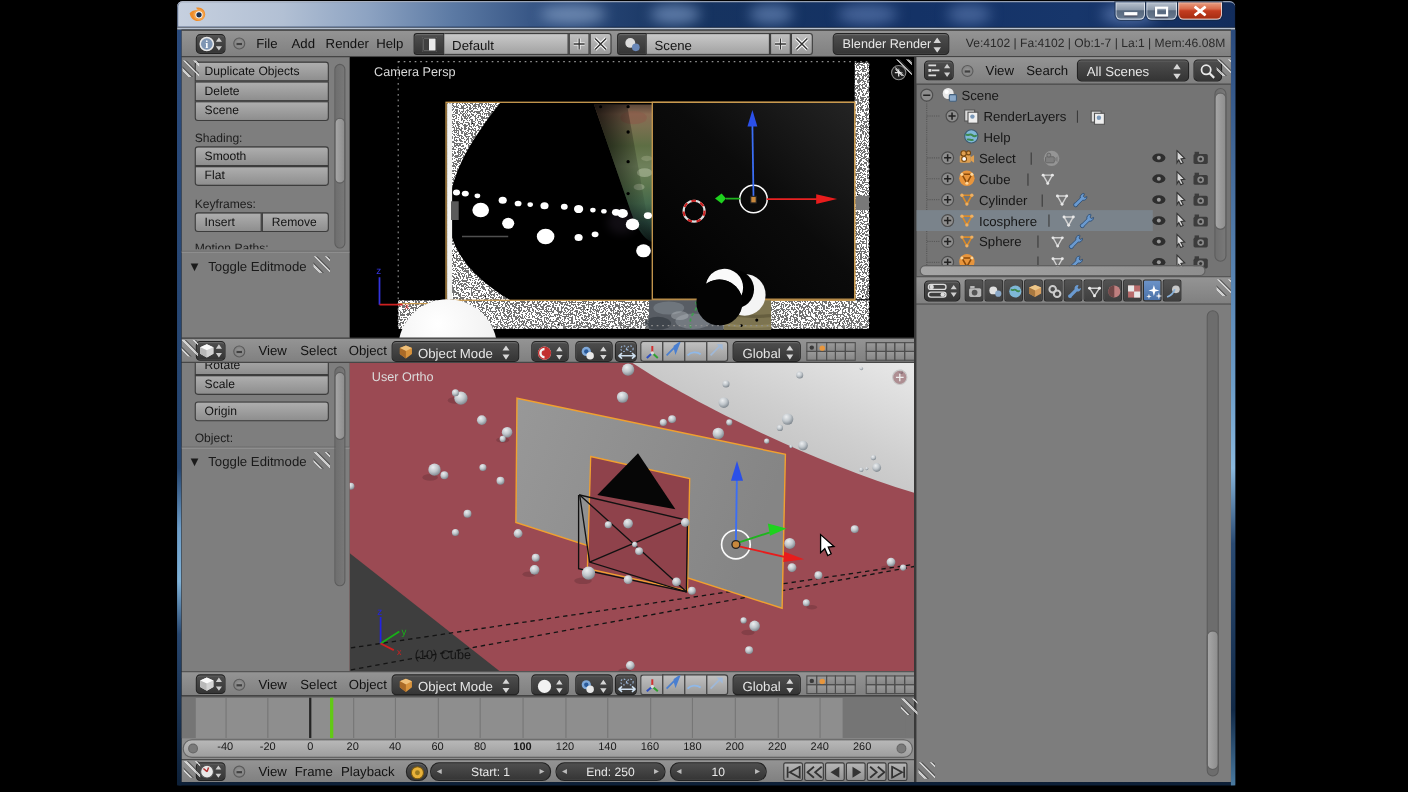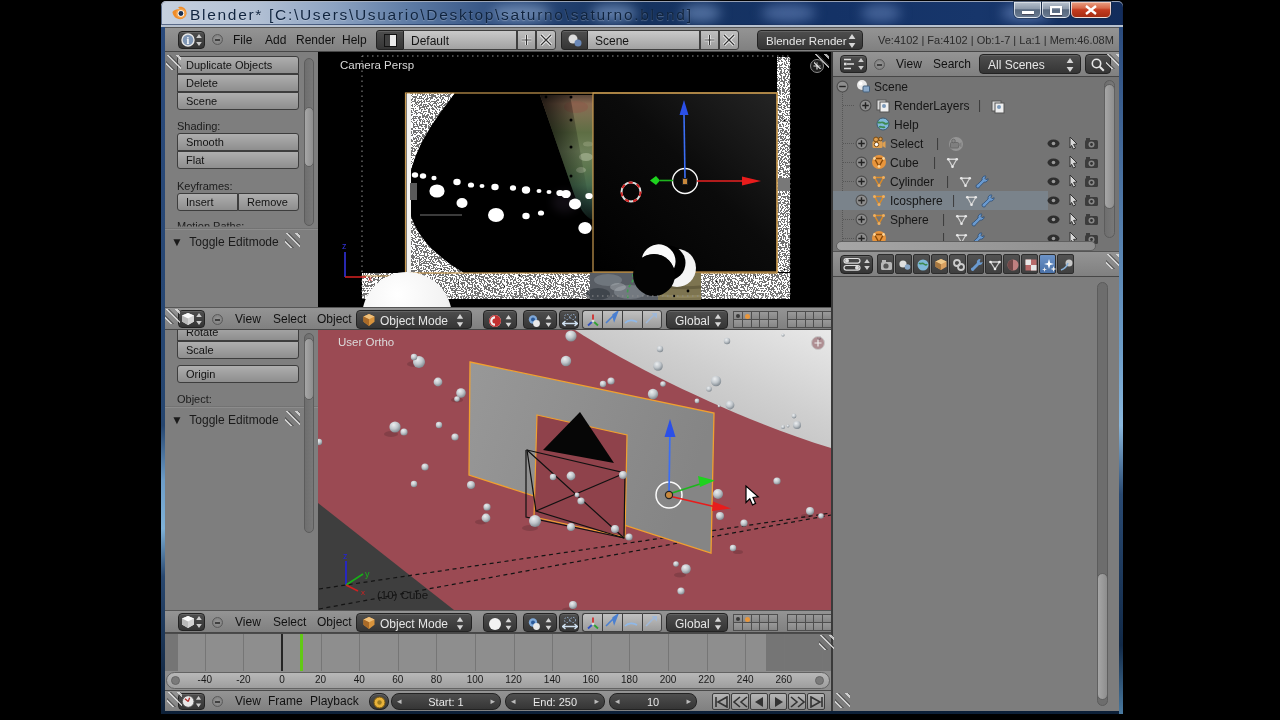--- a/index.html
+++ b/index.html
@@ -57,21 +57,20 @@
     <div class="blob" style="left:520px;width:40px;height:18px;background:rgba(130,160,210,.55)"></div>
     <div class="blob" style="left:600px;width:55px;height:18px;background:rgba(120,150,205,.5)"></div>
     <div class="blob" style="left:700px;width:40px;height:18px;background:rgba(115,145,200,.5)"></div>
     <div class="blob" style="left:840px;width:50px;height:18px;background:rgba(120,150,205,.55)"></div>
     <svg width="17" height="17" style="position:absolute;left:10px;top:4px" viewBox="0 0 24 24">
       <path d="M2 10 C5 6 10 5 14 7 L10 3 C16 1 22 5 22 12 A9 9 0 0 1 13 20 C7 20 3 16 2 10Z" fill="#f08c28"></path>
       <circle cx="14" cy="12" r="7.2" fill="#f4a24a"></circle>
       <circle cx="14" cy="12" r="4.6" fill="#fff"></circle>
       <circle cx="14" cy="12" r="3.4" fill="#1c3050"></circle>
     </svg>
-    <div id="ttext">Blender* [C:\Users\Usuario\Desktop\saturno\saturno.blend]</div>
     <div class="wbtn" id="bmin">
           <div style="position:absolute;left:7px;top:9px;width:12px;height:3px;background:#fff;box-shadow:0 1px 1px #445"></div>
         </div>
     <div class="wbtn" id="bmax">
           <div style="position:absolute;left:7px;top:4px;width:12px;height:9px;border:2px solid #fff;box-shadow:0 1px 1px #445"></div>
         </div>
     <div class="wbtn" id="bclose">
           <svg width="12" height="10" style="position:absolute;left:13px;top:3px" viewBox="0 0 12 10">
             <path d="M1 1 L11 9 M11 1 L1 9" stroke="#fff" stroke-width="2.4"></path>
           </svg>
@@ -691,21 +690,21 @@
      <div class="abs" style="left:6px;top:5px;width:9px;height:9px;border-radius:50%;background:#7a7a7a;border:1px solid #666"></div>
      <div class="abs" style="left:650px;top:5px;width:9px;height:9px;border-radius:50%;background:#7a7a7a;border:1px solid #666"></div>
      <div id="fnums">
             <div class="fnum" style="left: 39.8px;">-40</div>
             <div class="fnum" style="left: 78.4px;">-20</div>
             <div class="fnum" style="left: 117px;">0</div>
             <div class="fnum" style="left: 155.6px;">20</div>
             <div class="fnum" style="left: 194.2px;">40</div>
             <div class="fnum" style="left: 232.8px;">60</div>
             <div class="fnum" style="left: 271.4px;">80</div>
-            <div class="fnum" style="left: 310px;">100</div>
+            <div class="fnum" style="left: 310px; font-weight: bold;">100</div>
             <div class="fnum" style="left: 348.6px;">120</div>
             <div class="fnum" style="left: 387.2px;">140</div>
             <div class="fnum" style="left: 425.8px;">160</div>
             <div class="fnum" style="left: 464.4px;">180</div>
             <div class="fnum" style="left: 503px;">200</div>
             <div class="fnum" style="left: 541.6px;">220</div>
             <div class="fnum" style="left: 580.2px;">240</div>
             <div class="fnum" style="left: 618.8px;">260</div>
           </div>
    </div>

